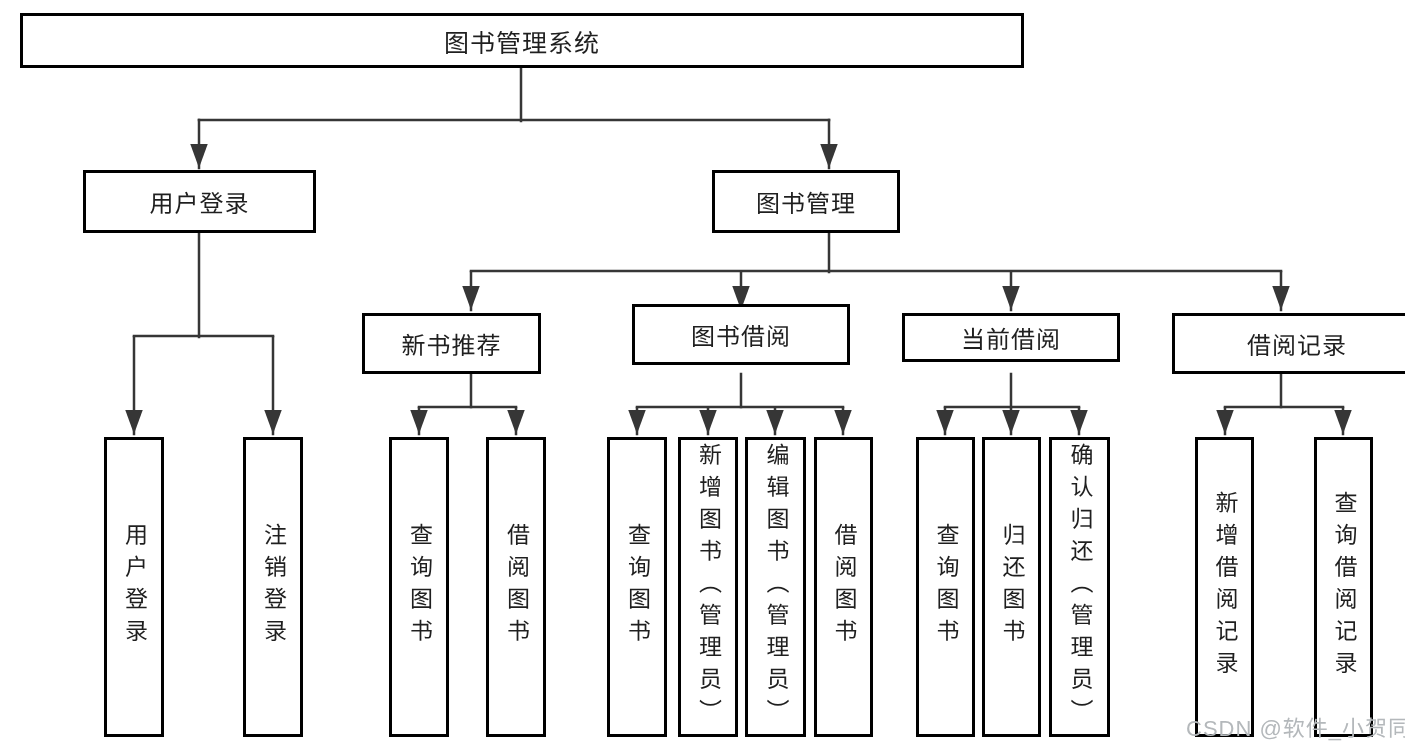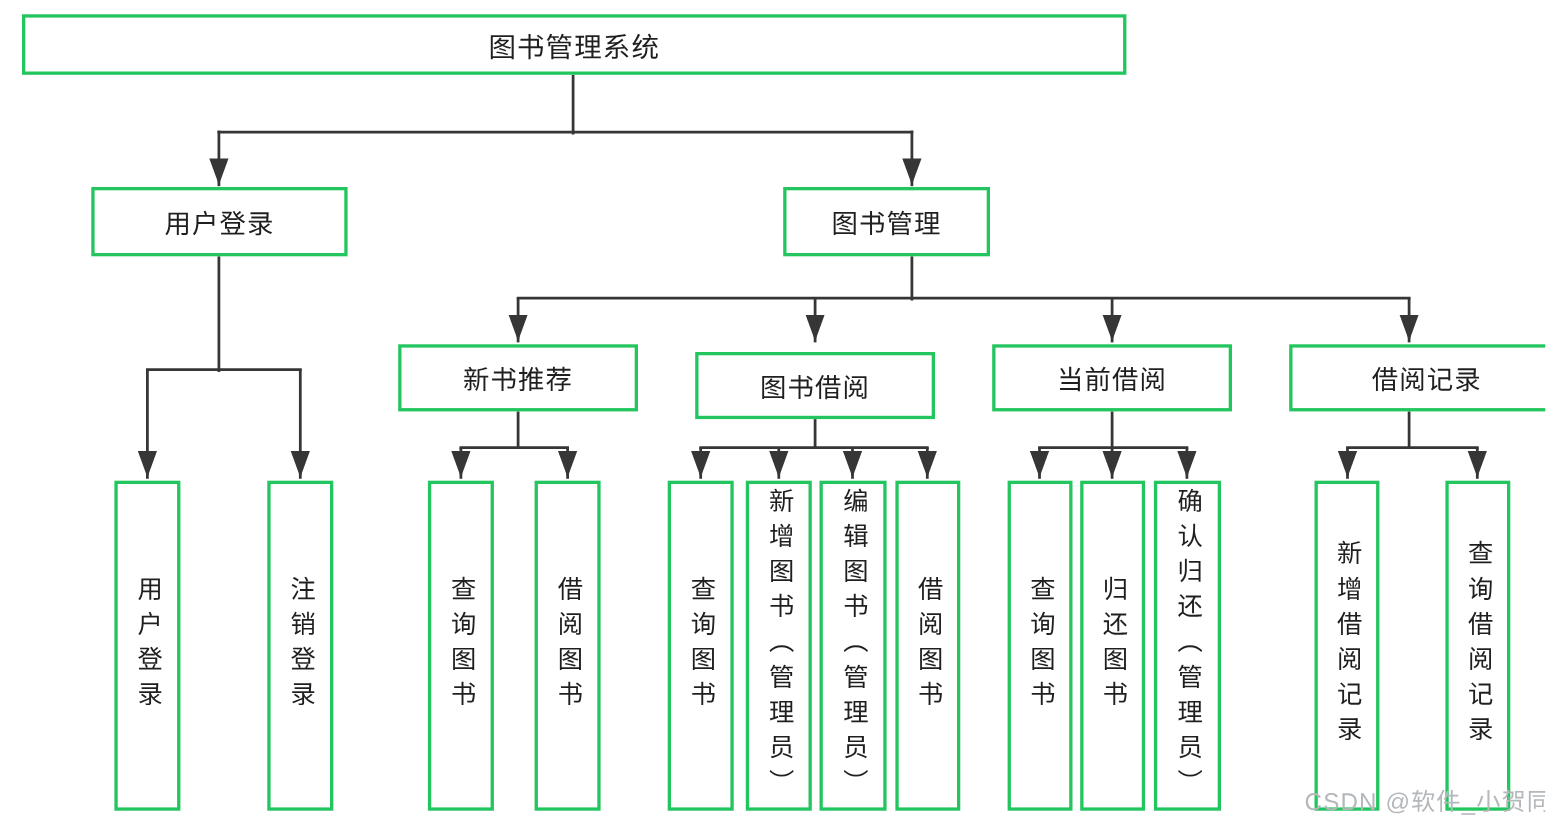--- a/index.html
+++ b/index.html
@@ -14,21 +14,21 @@
   #connectors {
     position: absolute;
     left: 0; top: 0;
     width: 1405px; height: 747px;
     z-index: 1;
   }
   .box {
     position: absolute;
     box-sizing: border-box;
     background: #ffffff;
-    border: 3px solid #22c55e;
+    border: 3px solid #000000;
     display: flex;
     align-items: center;
     justify-content: center;
     color: #1f1f1f;
     z-index: 2;
   }
   .box.lvl-root span { font-size: 25px; letter-spacing: 1px; }
   .box.lvl-node span { font-size: 24px; letter-spacing: 1px; }
   .box.leaf span {
     writing-mode: vertical-rl;
@@ -100,27 +100,27 @@
     <span>图书管理系统</span>
   </div>
 
   <div class="box lvl-node" style="left:83px; top:170px; width:233px; height:63px;">
     <span>用户登录</span>
   </div>
   <div class="box lvl-node" style="left:712px; top:170px; width:188px; height:63px;">
     <span>图书管理</span>
   </div>
 
-  <div class="box lvl-node" style="left:362px; top:313px; width:218px; height:61px;text-align:center;">
+  <div class="box lvl-node" style="left:362px; top:313px; width:179px; height:61px;text-align:center;">
     <span>新书推荐</span>
   </div>
-  <div class="box lvl-node" style="left:632px; top:320px; width:218px; height:61px;">
+  <div class="box lvl-node" style="left:632px; top:304px; width:218px; height:61px;">
     <span>图书借阅</span>
   </div>
-  <div class="box lvl-node" style="left:902px; top:313px; width:218px; height:61px;">
+  <div class="box lvl-node" style="left:902px; top:313px; width:218px; height:49px;">
     <span>当前借阅</span>
   </div>
   <div class="box lvl-node" style="left:1172px; top:313px; width:250px; height:61px;">
     <span>借阅记录</span>
   </div>
 
   <div class="box leaf" style="left:104px; top:437px; width:60px; height:300px;">
     <span>用户登录</span>
   </div>
   <div class="box leaf" style="left:243px; top:437px; width:60px; height:300px;">

